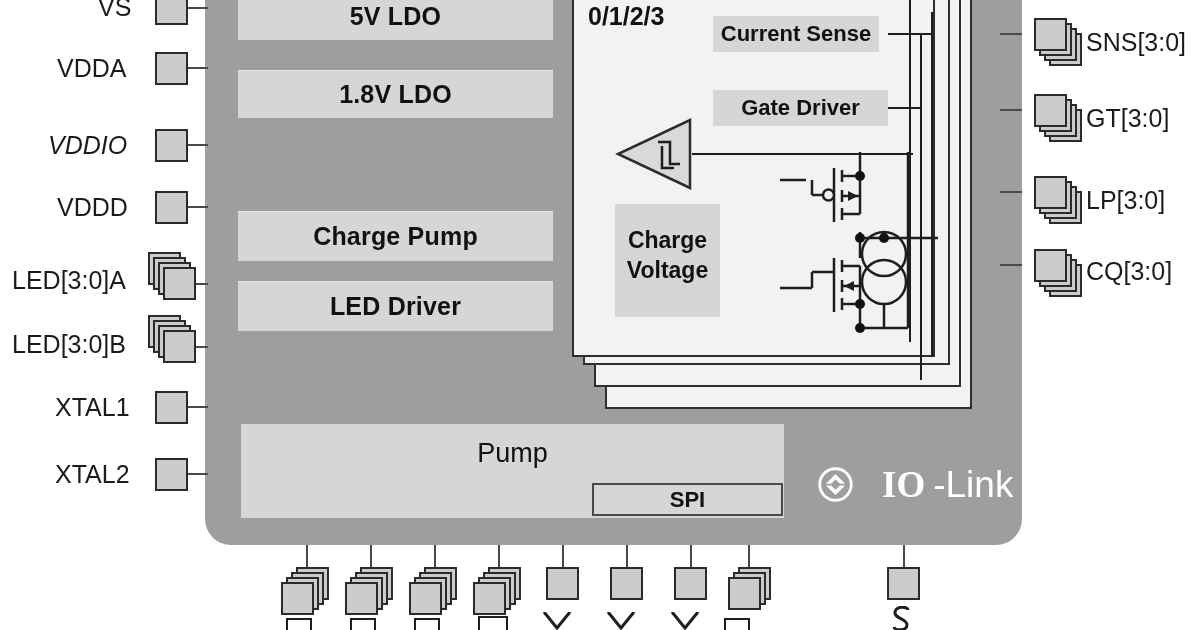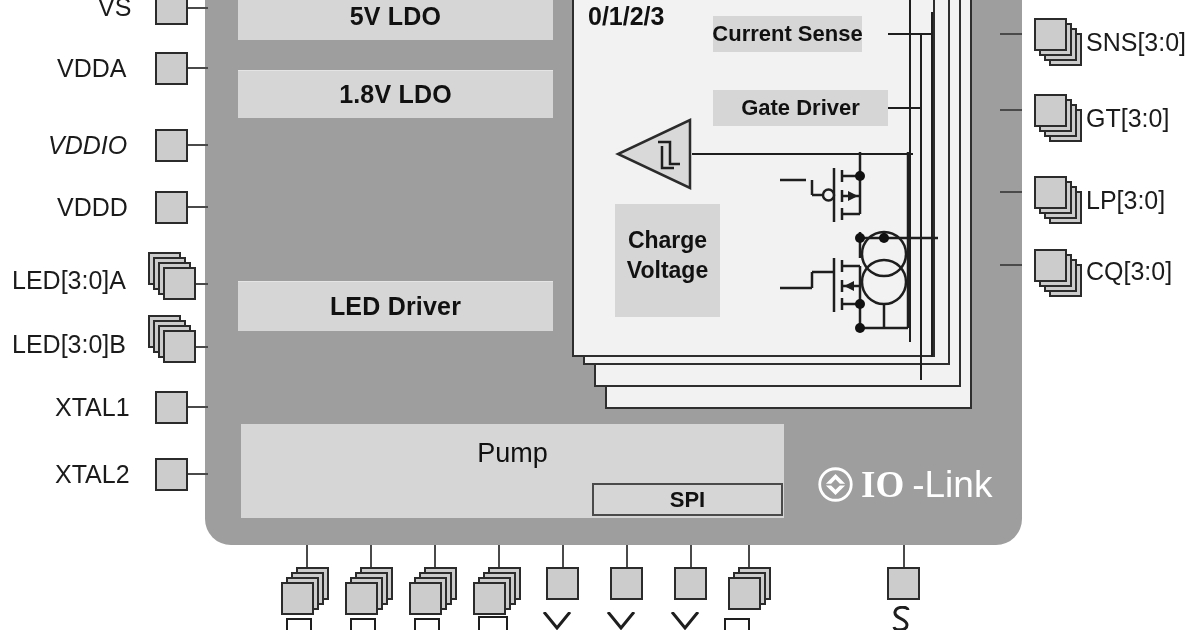--- a/index.html
+++ b/index.html
@@ -128,20 +128,21 @@
   #iolink-mark {
     width: 35px; height: 35px;
   }
   #iolink-io {
     color: #ffffff;
     font-family: "Liberation Serif", serif;
     font-weight: bold;
     font-size: 37px;
     line-height: 37px;
     letter-spacing: 0px;
+    margin-left: 21px;
   }
   #iolink-link {
     color: #ffffff;
     font-family: "Liberation Sans", sans-serif;
     font-weight: normal;
     font-size: 37px;
     line-height: 37px;
   }
 </style>
 </head>
@@ -192,20 +193,23 @@
   <div class="abs pin" style="left:155px; top:458px;"></div>
   <div class="abs lead" style="left:188px; top:473px; width:20px; height:2px;"></div>
   <div class="pin-label" style="left:55px; top:460px;">XTAL2</div>
 
   <div class="abs fn-block" style="left:238px; top:-8px;  width:315px; height:48px; font-size:25px;">
     <span>5V LDO</span>
   </div>
   <div class="abs fn-block" style="left:238px; top:70px;  width:315px; height:48px; font-size:25px;">
     <span>1.8V LDO</span>
   </div>
+  <div class="abs fn-block" style="left:238px; top:211px; width:315px; height:50px; font-size:25px;">
+    <span>Charge Pump</span>
+  </div>
   <div class="abs fn-block" style="left:238px; top:281px; width:315px; height:50px; font-size:25px;">
     <span>LED Driver</span>
   </div>
 
   <div class="abs" id="logic-core"></div>
   <div class="abs" id="logic-core-label">
     <div>Pump</div>
   </div>
   <div class="abs" id="spi-block">
     <span>SPI</span>
@@ -214,21 +218,21 @@
   <div class="abs chan-layer" style="left:605px; top:-15px; width:367px; height:424px;"></div>
   <div class="abs chan-layer" style="left:594px; top:-26px; width:367px; height:413px;"></div>
   <div class="abs chan-layer" style="left:583px; top:-37px; width:367px; height:402px;"></div>
 
   <div class="abs" id="chan-front"></div>
 
   <div class="abs" id="chan-title">
     <div>0/1/2/3</div>
   </div>
 
-  <div class="abs sub-block" style="left:713px; top:16px; width:149px; height:36px; font-size:22px;">
+  <div class="abs sub-block" style="left:713px; top:16px; width:166px; height:36px; font-size:22px;">
     <span>Current Sense</span>
   </div>
 
   <div class="abs sub-block" style="left:713px; top:90px; width:175px; height:36px; font-size:22px;">
     <span>Gate Driver</span>
   </div>
 
   <div class="abs" style="left:615px; top:204px; width:105px; height:113px; background:#d6d6d6;"></div>
   <div class="abs" style="left:615px; top:225px; width:105px; text-align:center; color:#111; font-weight:bold; font-size:23px; line-height:30px;">
     <div>Charge</div>

